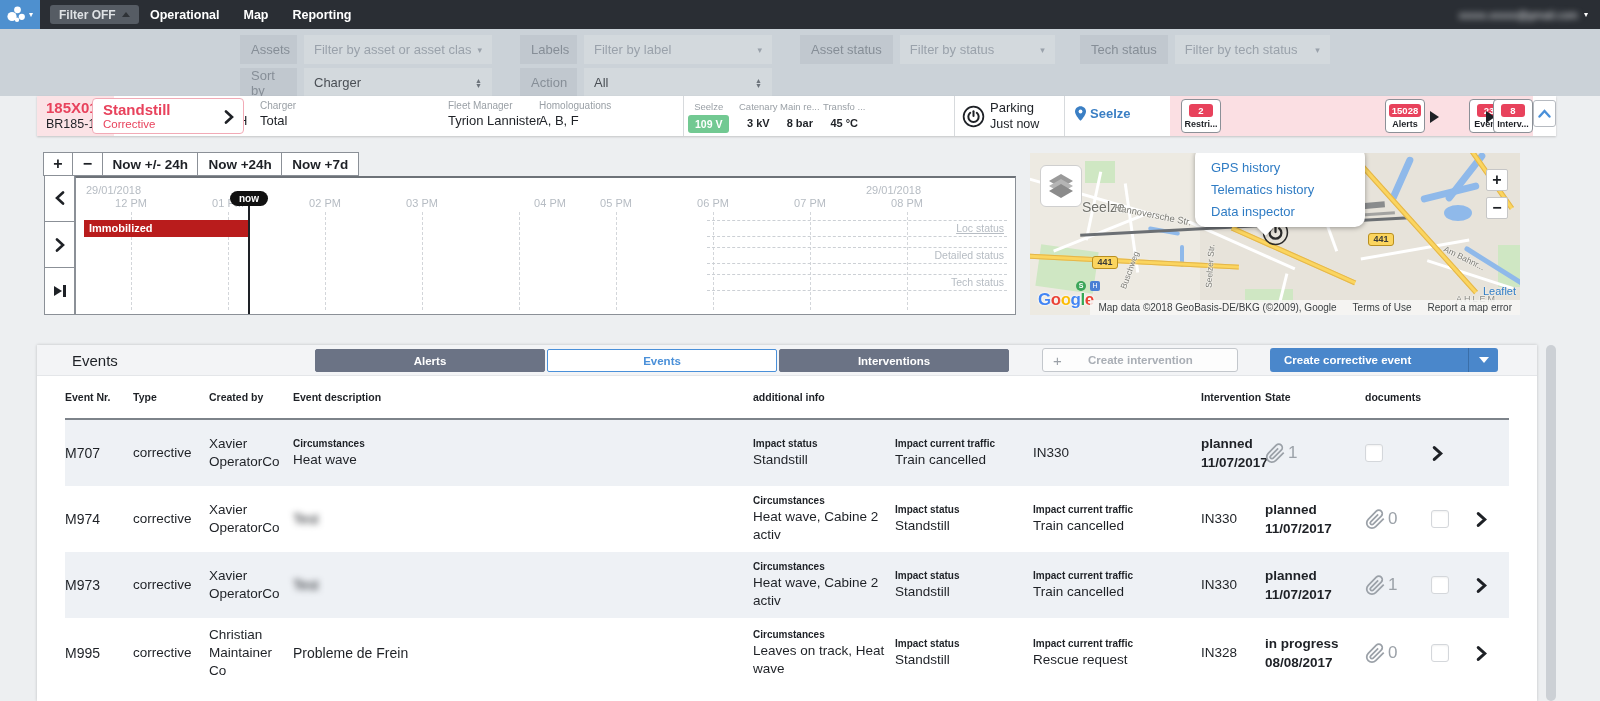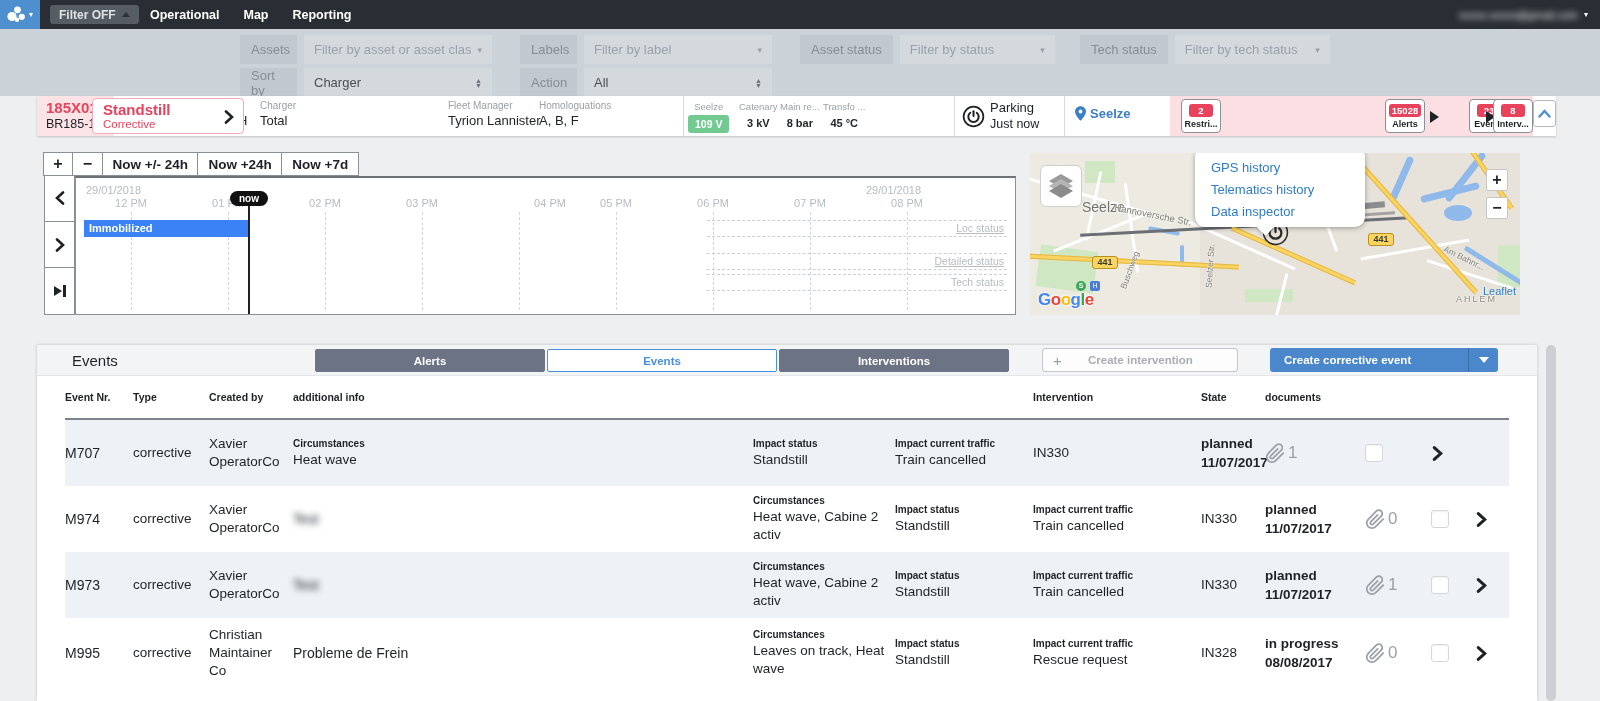--- a/index.html
+++ b/index.html
@@ -63,21 +63,21 @@
   
   .tl-btnrow { position:absolute; left:44px; top:152px; display:flex; }
   .tl-btn { height:24px; background:#fff; border:1.5px solid #8b9097; display:flex; align-items:center; justify-content:center; font-weight:bold; font-size:13.5px; color:#1e2126; margin-left:-1.5px; cursor:pointer; padding:0 10px; white-space:nowrap; }
   .tl-btn.sq { width:31px; padding:0; font-size:16px; }
   .tl-navcol { position:absolute; left:44px; top:176px; width:31px; height:139px; display:flex; flex-direction:column; }
   .tl-nav { flex:1; background:#fff; border:1.5px solid #8b9097; margin-top:-1.5px; display:flex; align-items:center; justify-content:center; cursor:pointer; }
   .tl-chart { position:absolute; left:75px; top:176px; width:941px; height:139px; background:#fff; border:1px solid #8b9097; border-top:2px solid #6d7278; }
   .tl-date { position:absolute; top:6px; font-size:11px; color:#b6bcc3; }
   .tick-lab { position:absolute; top:19px; transform:translateX(-50%); font-size:11px; color:#b6bcc3; }
   .tick-line { position:absolute; top:34px; bottom:4px; width:0; border-left:1px dashed #d3d6da; }
-  .red-bar { position:absolute; left:8px; top:42px; width:164px; height:17px; background:#3b82f6; color:#fff; font-size:11px; font-weight:bold; line-height:17px; padding-left:5px; }
+  .red-bar { position:absolute; left:8px; top:42px; width:164px; height:17px; background:#b91c1c; color:#fff; font-size:11px; font-weight:bold; line-height:17px; padding-left:5px; }
   .now-line { position:absolute; left:172px; top:26px; bottom:0; width:2px; background:#1e2126; }
   .now-pill { position:absolute; left:173px; top:13px; transform:translateX(-50%); background:#111; color:#fff; font-size:10px; font-weight:bold; border-radius:9px; padding:2px 9px; }
   .lane { position:absolute; right:8px; width:300px; height:17px; border-top:1px dashed #ccd0d5; border-bottom:1px dashed #ccd0d5; font-size:10.5px; color:#b6bcc3; text-align:right; line-height:15px; padding-right:3px; }
 
   
   .map { position:absolute; left:1030px; top:153px; width:490px; height:162px; background:#e7e3da; overflow:hidden; }
   .mrect { position:absolute; }
   .road { position:absolute; background:#fff; }
   .yroad { position:absolute; background:#fbd55f; border-top:1px solid #e4b64b; border-bottom:1px solid #e4b64b; }
   .water { position:absolute; background:#8fb9ea; border-radius:4px; }
@@ -348,21 +348,21 @@
     <div class="tick-line" style="left:152px;"></div>
     <div class="tick-line" style="left:249px;"></div>
     <div class="tick-line" style="left:346px;"></div>
     <div class="tick-line" style="left:443px;"></div>
     <div class="tick-line" style="left:540px;"></div>
     <div class="tick-line" style="left:637px;"></div>
     <div class="tick-line" style="left:734px;"></div>
     <div class="tick-line" style="left:831px;"></div>
 
     <div class="lane" style="top:42px;text-decoration:underline;">Loc status</div>
-    <div class="lane" style="top:75px;text-decoration:underline;">Detailed status</div>
+    <div class="lane" style="top:69px;">Detailed status</div>
     <div class="lane" style="top:96px;">Tech status</div>
 
     <div class="red-bar">Immobilized</div>
     <div class="now-line"></div>
     <div class="now-pill">now</div>
   </div>
 
   <div class="map">
     <div class="mrect" style="left:0;top:0;width:170px;height:162px;background:#edeae2;"></div>
     <div class="green" style="left:8px;top:95px;width:58px;height:42px;transform:rotate(8deg);"></div>
@@ -433,20 +433,25 @@
         <polygon points="13,10 25,17 13,24 1,17" fill="#8b8b8b"></polygon>
       </svg>
     </div>
     <div class="zoombox" style="left:456px;top:16px;">+</div>
     <div class="zoombox" style="left:456px;top:44px;">−</div>
 
     <div class="google-logo">
       <span style="color:#4285F4;">G</span><span style="color:#EA4335;">o</span><span style="color:#FBBC05;">o</span><span style="color:#4285F4;">g</span><span style="color:#34A853;">l</span><span style="color:#EA4335;">e</span>
     </div>
     <div class="leaflet">Leaflet</div>
+    <div class="map-attr">
+      <span>Map data ©2018 GeoBasis-DE/BKG (©2009), Google</span>
+      <span style="cursor:pointer;">Terms of Use</span>
+      <span style="cursor:pointer;">Report a map error</span>
+    </div>
   </div>
 
   <div class="events-panel">
     <div class="ev-head">
       <div class="ev-title">Events</div>
       <div class="ev-tabs">
         <div class="ev-tab">Alerts</div>
         <div class="ev-tab active">Events</div>
         <div class="ev-tab">Interventions</div>
       </div>
@@ -460,20 +465,21 @@
             <span class="dcaret"></span>
           </span>
       </div>
     </div>
 
     <div class="etable">
       <div class="egrid ehead">
         <div>Event Nr.</div>
         <div>Type</div>
         <div>Created by</div>
+        <div>Event description</div>
         <div style="grid-column:span 3;">additional info</div>
         <div>Intervention</div>
         <div>State</div>
         <div>documents</div>
         <div></div>
           <div></div>
       </div>
 
       <div class="egrid erow alt">
         <div class="nr">M707</div>

